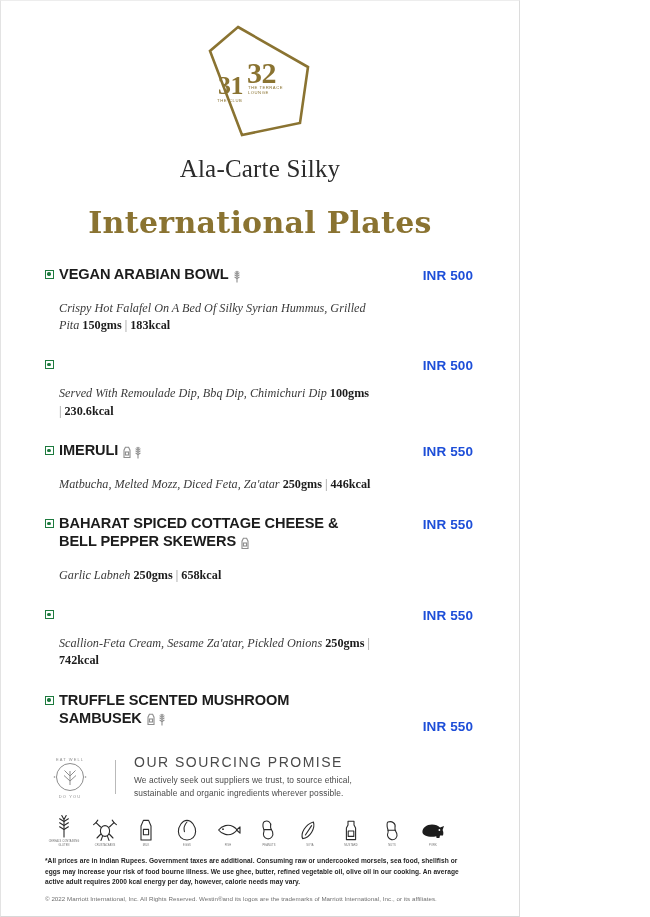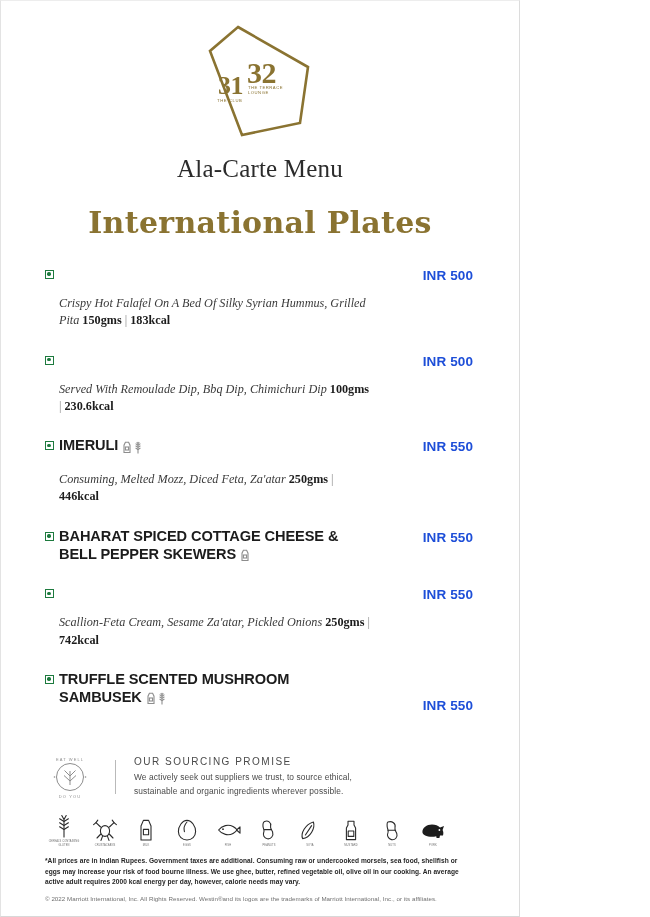--- a/index.html
+++ b/index.html
@@ -214,21 +214,21 @@
   }
   .promise-rule {
     flex: 0 0 auto;
     width: 1px;
     height: 34px;
     background: #b9b9b9;
     margin: 0 18px 0 20px;
   }
   .promise-text { flex: 1 1 auto; }
   .promise-title {
-    font-size: 10px;
+    font-size: 14px;
     letter-spacing: 1.5px;
     color: #4a4a4a;
     margin-bottom: 4px;
   }
   .promise-body {
     font-size: 8.4px;
     line-height: 1.62;
     color: #4a4a4a;
     letter-spacing: 0.1px;
   }
@@ -284,28 +284,35 @@
       </svg>
       <div class="logo-text">
         <div class="num31">31</div>
         <div class="cap-club">THE CLUB</div>
         <div class="num32">32</div>
         <div class="cap-terrace">THE TERRACE LOUNGE</div>
       </div>
     </div>
   </div>
 
-  <div class="menu-title">Ala-Carte Menu</div>
+  <div class="menu-title">Ala-Carte Silky</div>
   <div class="section-title">International Plates</div>
 
   <div class="menu-list">
       <div class="menu-item">
         <div class="item-left">
           <div class="item-head">
             <span class="veg-mark"></span>
+            <span class="item-name">VEGAN ARABIAN BOWL<span class="allergens">
+                <svg width="8" height="13" viewBox="0 0 8 13">
+                  <path d="M4 12.5 L4 3" stroke="#8d8d8d" stroke-width="1.1" fill="none"></path>
+                  <path d="M4 4.2 L1.6 2.6 M4 4.2 L6.4 2.6 M4 6.4 L1.6 4.8 M4 6.4 L6.4 4.8 M4 8.6 L1.6 7 M4 8.6 L6.4 7" stroke="#8d8d8d" stroke-width="1.1" fill="none"></path>
+                  <path d="M4 2.8 L2.8 1 M4 2.8 L5.2 1" stroke="#8d8d8d" stroke-width="1.1" fill="none"></path>
+                </svg>
+              </span></span>
           </div>
           <div class="item-desc"><span>Crispy Hot Falafel On A Bed Of Silky Syrian Hummus, Grilled Pita</span> <span class="meta">150gms</span> <span class="sep">|</span> <span class="meta">183kcal</span></div>
         </div>
         <div class="item-price">INR 500</div>
       </div>
       <div class="menu-item">
         <div class="item-left">
           <div class="item-head">
             <span class="veg-mark"></span>
           </div>
@@ -322,35 +329,36 @@
                   <path d="M2 4.2 L2 11.5 L8 11.5 L8 4.2 L6.6 1.2 L3.4 1.2 Z" stroke="#8d8d8d" stroke-width="1.1" fill="none"></path>
                   <rect x="3.4" y="6" width="3.2" height="3" stroke="#8d8d8d" stroke-width="1.1" fill="none"></rect>
                 </svg>
                 <svg width="8" height="13" viewBox="0 0 8 13">
                   <path d="M4 12.5 L4 3" stroke="#8d8d8d" stroke-width="1.1" fill="none"></path>
                   <path d="M4 4.2 L1.6 2.6 M4 4.2 L6.4 2.6 M4 6.4 L1.6 4.8 M4 6.4 L6.4 4.8 M4 8.6 L1.6 7 M4 8.6 L6.4 7" stroke="#8d8d8d" stroke-width="1.1" fill="none"></path>
                   <path d="M4 2.8 L2.8 1 M4 2.8 L5.2 1" stroke="#8d8d8d" stroke-width="1.1" fill="none"></path>
                 </svg>
               </span></span>
           </div>
-          <div class="item-desc"><span>Consuming, Melted Mozz, Diced Feta, Za'atar</span> <span class="meta">250gms</span> <span class="sep">|</span> <span class="meta">446kcal</span></div>
+          <div class="item-desc"><span>Matbucha, Melted Mozz, Diced Feta, Za'atar</span> <span class="meta">250gms</span> <span class="sep">|</span> <span class="meta">446kcal</span></div>
         </div>
         <div class="item-price">INR 550</div>
       </div>
       <div class="menu-item">
         <div class="item-left">
           <div class="item-head">
             <span class="veg-mark"></span>
             <span class="item-name">BAHARAT SPICED COTTAGE CHEESE &amp; BELL PEPPER SKEWERS<span class="allergens">
                 <svg width="10" height="13" viewBox="0 0 10 13">
                   <path d="M2 4.2 L2 11.5 L8 11.5 L8 4.2 L6.6 1.2 L3.4 1.2 Z" stroke="#8d8d8d" stroke-width="1.1" fill="none"></path>
                   <rect x="3.4" y="6" width="3.2" height="3" stroke="#8d8d8d" stroke-width="1.1" fill="none"></rect>
                 </svg>
               </span></span>
           </div>
+          <div class="item-desc"><span>Garlic Labneh</span> <span class="meta">250gms</span> <span class="sep">|</span> <span class="meta">658kcal</span></div>
         </div>
         <div class="item-price">INR 550</div>
       </div>
       <div class="menu-item">
         <div class="item-left">
           <div class="item-head">
             <span class="veg-mark"></span>
           </div>
           <div class="item-desc"><span>Scallion-Feta Cream, Sesame Za'atar, Pickled Onions</span> <span class="meta">250gms</span> <span class="sep">|</span> <span class="meta">742kcal</span></div>
         </div>

